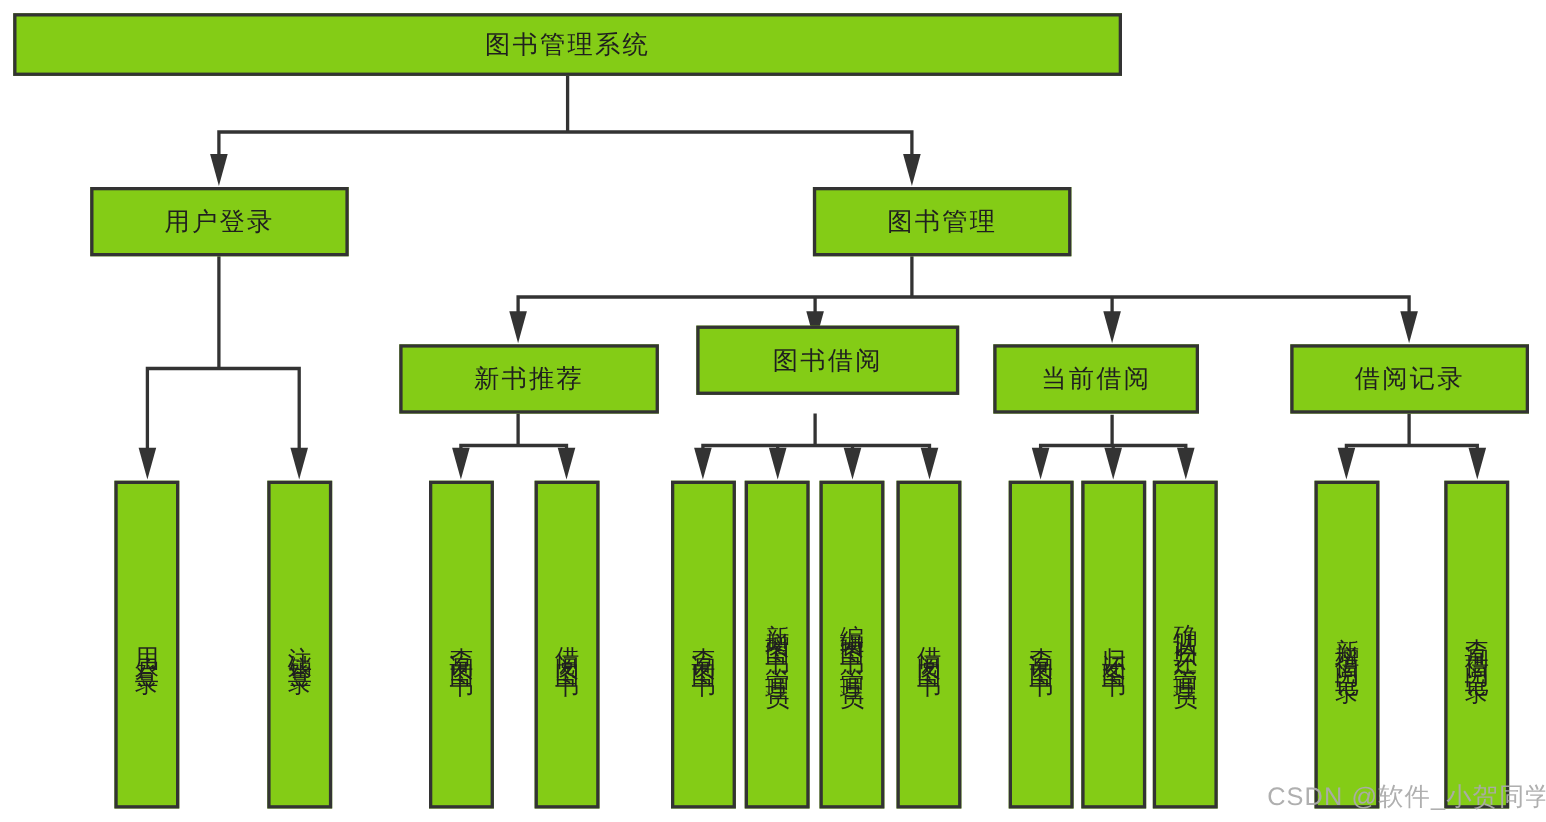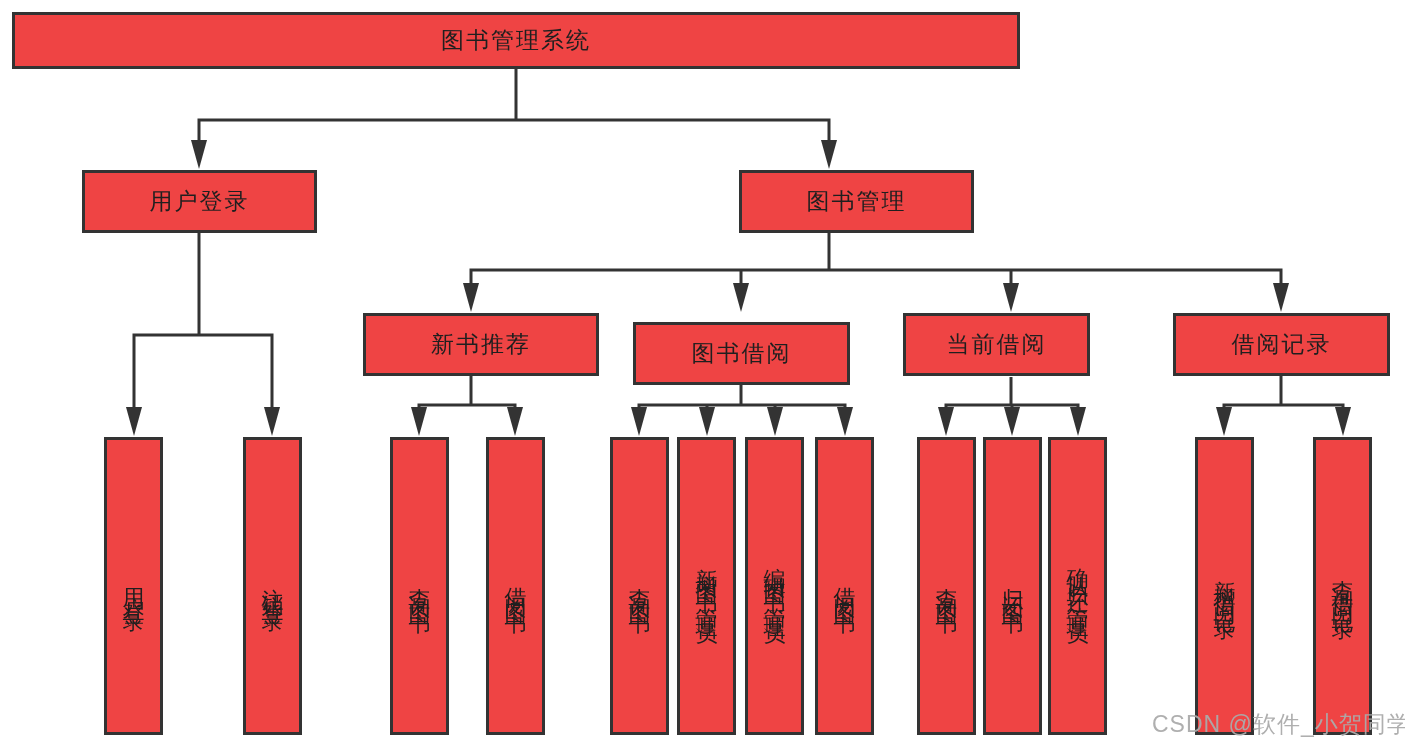--- a/index.html
+++ b/index.html
@@ -28,21 +28,21 @@
     fill: none;
   }
   .arrowhead {
     fill: #333333;
     stroke: none;
   }
   .box {
     position: absolute;
     box-sizing: border-box;
     border: 3px solid #333333;
-    background: #ef4444;
+    background: #84cc16;
     display: flex;
     align-items: center;
     justify-content: center;
     color: #1f1f1f;
   }
   .hlabel {
     font-size: 23px;
     letter-spacing: 2px;
     white-space: nowrap;
     color: #1f1f1f;
@@ -135,21 +135,21 @@
   <div class="box" style="left:82px; top:170px; width:235px; height:63px;">
     <span class="hlabel">用户登录</span>
   </div>
   <div class="box" style="left:712px; top:170px; width:235px; height:63px;margin-left:27px;">
     <span class="hlabel">图书管理</span>
   </div>
 
   <div class="box" style="left:363px; top:313px; width:236px; height:63px;">
     <span class="hlabel">新书推荐</span>
   </div>
-  <div class="box" style="left:633px; top:322px; width:217px; height:63px;">
+  <div class="box" style="left:633px; top:296px; width:239px; height:63px;">
     <span class="hlabel">图书借阅</span>
   </div>
   <div class="box" style="left:903px; top:313px; width:187px; height:63px;">
     <span class="hlabel">当前借阅</span>
   </div>
   <div class="box" style="left:1173px; top:313px; width:217px; height:63px;">
     <span class="hlabel">借阅记录</span>
   </div>
 
   <div class="box" style="left:104px; top:437px; width:59px; height:298px;">

